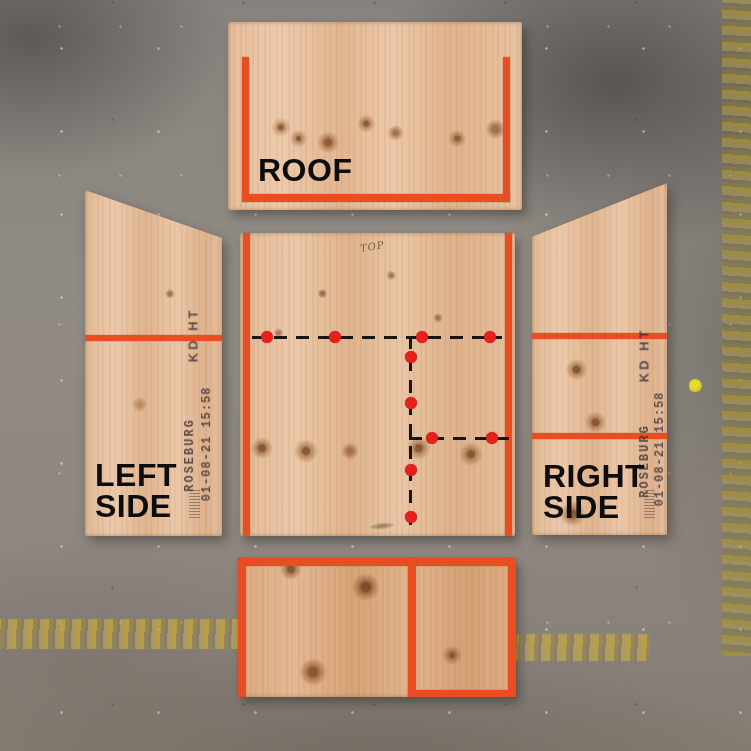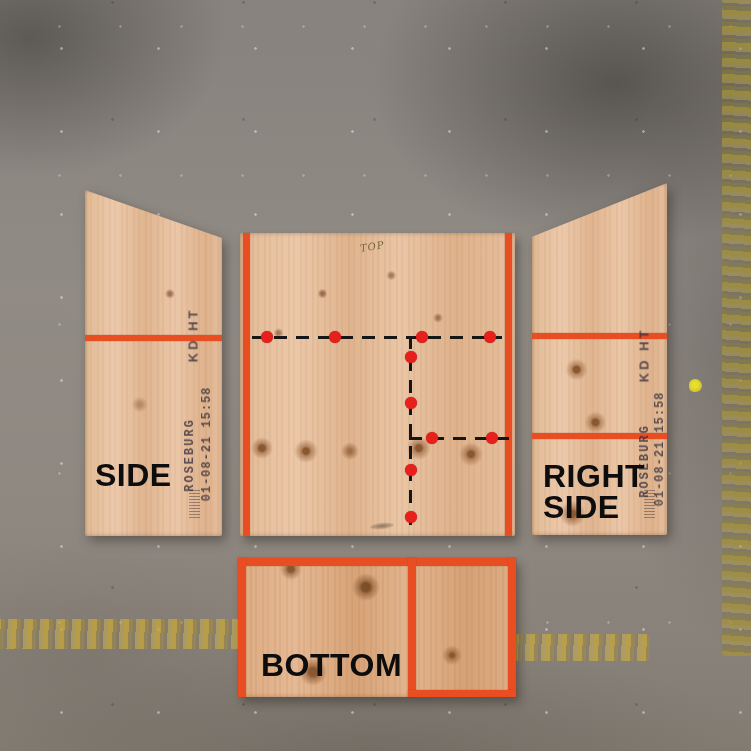--- a/index.html
+++ b/index.html
@@ -117,29 +117,36 @@
 </head>
 <body>
 
 <div class="canvas">
   <div class="speckles"></div>
   <div class="yline yline-left"></div>
   <div class="yline yline-right-h"></div>
   <div class="yline yline-right-v"></div>
   <div class="ypaint-chip"></div>
 
+  <div class="wood roof">
+    <div class="tape tape-v" style="left:14px;top:35px;height:145px;"></div>
+    <div class="tape tape-v" style="right:12px;top:35px;height:145px;"></div>
+    <div class="tape" style="left:14px;right:12px;top:172px;height:8px;"></div>
+    <div class="part-label" style="left:30px;top:133px;">ROOF</div>
+  </div>
 
   <div class="shadow-wrap left-wrap">
     <div class="wood-clip left-clip">
       <div class="tape tape-h" style="top:145px;"></div>
       <div class="stamp stamp-grade" style="left:108px;top:145px;">KD HT</div>
       <div class="stamp stamp-mill" style="left:105px;top:265px;">ROSEBURG</div>
       <div class="stamp stamp-date" style="left:122px;top:254px;">01-08-21 15:58</div>
       <div class="smudge" style="left:104px;top:298px;"></div>
       <div class="part-label" style="left:10px;top:270px;">
+        <div>LEFT</div>
         <div>SIDE</div>
       </div>
     </div>
   </div>
 
   <div class="wood back">
     <div class="tape tape-v" style="left:3px;top:0;height:303px;"></div>
     <div class="tape tape-v" style="right:3px;top:0;height:303px;"></div>
     <div class="handwriting" style="left:120px;top:8px;">TOP</div>
     <div class="markings">
@@ -174,15 +181,14 @@
       </div>
     </div>
   </div>
 
   <div class="wood bottom">
     <div class="tape" style="left:0;right:0;top:0;height:8px;"></div>
     <div class="tape" style="left:0;top:0;bottom:0;width:8px;"></div>
     <div class="tape" style="right:0;top:0;bottom:0;width:8px;"></div>
     <div class="tape" style="left:170px;top:0;bottom:0;width:8px;"></div>
     <div class="tape" style="left:170px;right:0;bottom:0;height:7px;"></div>
-    <div class="part-label" style="left:23px;top:92px;">BOTTOM</div>
   </div>
 </div>
 
 </body></html>

